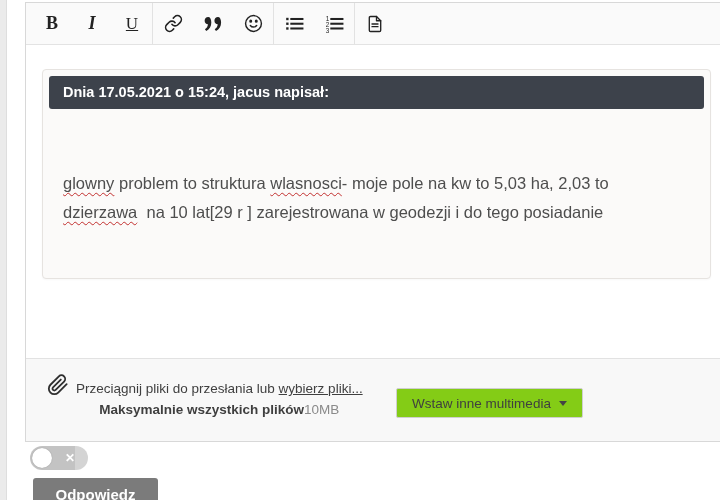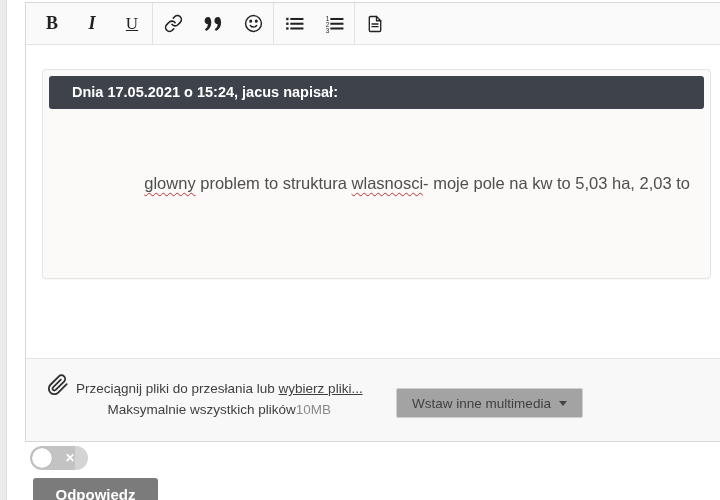--- a/index.html
+++ b/index.html
@@ -23,39 +23,39 @@
   .glyph-b { font-family:"Liberation Serif", serif; font-weight:bold; font-size:18px; }
   .glyph-i { font-family:"Liberation Serif", serif; font-style:italic; font-weight:bold; font-size:18px; }
   .glyph-u { font-family:"Liberation Serif", serif; font-size:17px; text-decoration:underline; }
 
   .content { height:314px; background:#fff; overflow:hidden; }
 
   .quote { margin:24px 13px 0 16px; background:#fbfaf9; border:1px solid #e6e3e0;
            border-radius:4px; height:210px; box-shadow:0 1px 2px rgba(0,0,0,0.03); }
   .quote-header { margin:6px; height:33px; line-height:33px; background:#3d424b;
                   border-radius:3px; color:#fff; font-weight:bold; font-size:14.5px;
-                  padding:0 23px; white-space:nowrap; overflow:hidden; }
+                  padding:0 14px; white-space:nowrap; overflow:hidden; }
   .quote-body { margin-top:60px; padding:0 20px; font-size:16.5px; line-height:29px;
-                color:#4e4e4e;text-align:right; }
+                color:#4e4e4e; }
   .q-line { white-space:pre; }
   .sq { text-decoration:underline; text-decoration-style:wavy;
         text-decoration-color:#c22f2f; text-decoration-thickness:1px;
         text-underline-offset:3px; }
 
   
   .attach-bar { position:absolute; left:0; bottom:0; width:100%; height:83px;
                 background:#f8f8f8; border-top:1px solid #e2e2e2; }
   .clip { position:absolute; left:21px; top:14px; color:#2f2f2f; }
   .attach-text { position:absolute; left:50px; top:19px; font-size:13.5px; color:#3f3f3f; }
   .attach-line { line-height:21px; white-space:pre;text-align:center; }
   .choose-link { text-decoration:underline; cursor:pointer; color:#3f3f3f; }
-  .attach-bold { font-weight:normal; }
+  .attach-bold { font-weight:bold; }
   .attach-gray { color:#8a8a8a; margin-left:0; }
   .mm-btn { position:absolute; left:370px; top:29px; width:187px; height:30px;
-            background:#a3a3a3; border:1px solid #cfcfcf; border-radius:2px;
+            background:#84cc16; border:1px solid #cfcfcf; border-radius:2px;
             font-size:13.5px; color:#3f3f3f; cursor:pointer;
             display:flex; align-items:center; justify-content:center; gap:8px;
             font-family:"Liberation Sans", sans-serif; }
   .caret { width:0; height:0; border-left:4px solid transparent;
            border-right:4px solid transparent; border-top:5px solid #444;
            display:inline-block; }
 
   
   .notify-row { position:absolute; left:30px; top:446px; height:24px;
                 display:flex; align-items:center; }
@@ -139,20 +139,21 @@
             <line x1="8" y1="15.5" x2="16" y2="15.5"></line>
           </svg>
       </button>
     </div>
 
     <div class="content">
       <div class="quote">
         <div class="quote-header">Dnia 17.05.2021 o 15:24, jacus napisał:</div>
         <div class="quote-body">
           <div class="q-line"><span class="sq">glowny</span><span> problem to struktura </span><span class="sq">wlasnosci</span><span>- moje pole na kw to 5,03 ha, 2,03 to</span></div>
+          <div class="q-line"><span class="sq">dzierzawa</span><span>  na 10 lat[29 r ] zarejestrowana w geodezji i do tego posiadanie</span></div>
         </div>
       </div>
     </div>
 
     <div class="attach-bar">
       <svg class="clip" width="22" height="24" viewBox="0 0 24 24" fill="none" stroke="#2f2f2f" stroke-width="2" stroke-linecap="round" stroke-linejoin="round">
           <path d="M21.44 11.05l-9.19 9.19a6 6 0 0 1-8.49-8.49l9.19-9.19a4 4 0 0 1 5.66 5.66l-9.2 9.19a2 2 0 0 1-2.83-2.83l8.49-8.48"></path>
         </svg>
       <div class="attach-text">
         <div class="attach-line"><span>Przeciągnij pliki do przesłania lub </span><span class="choose-link">wybierz pliki...</span></div>

